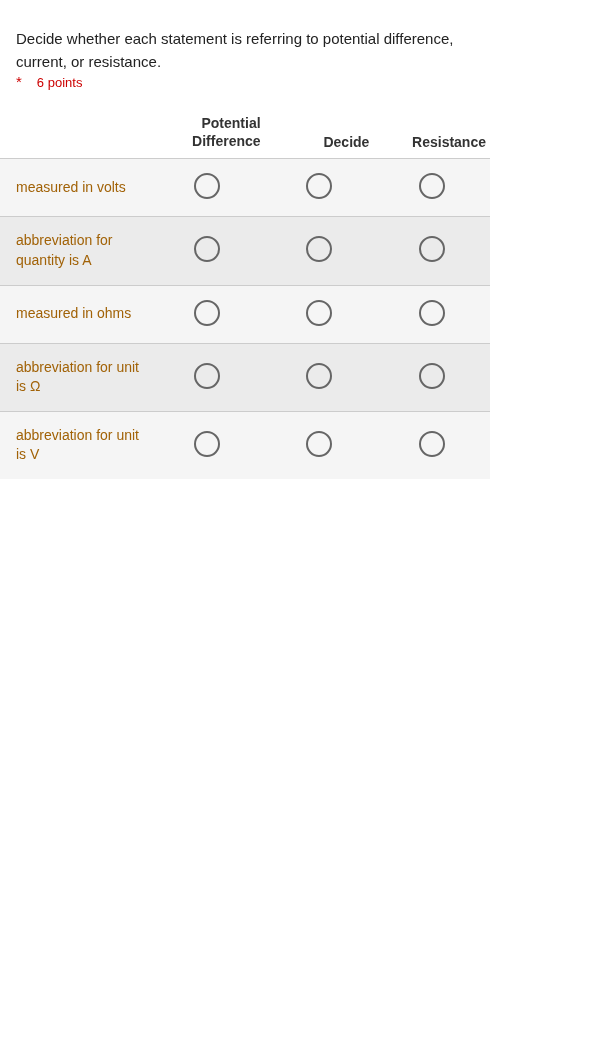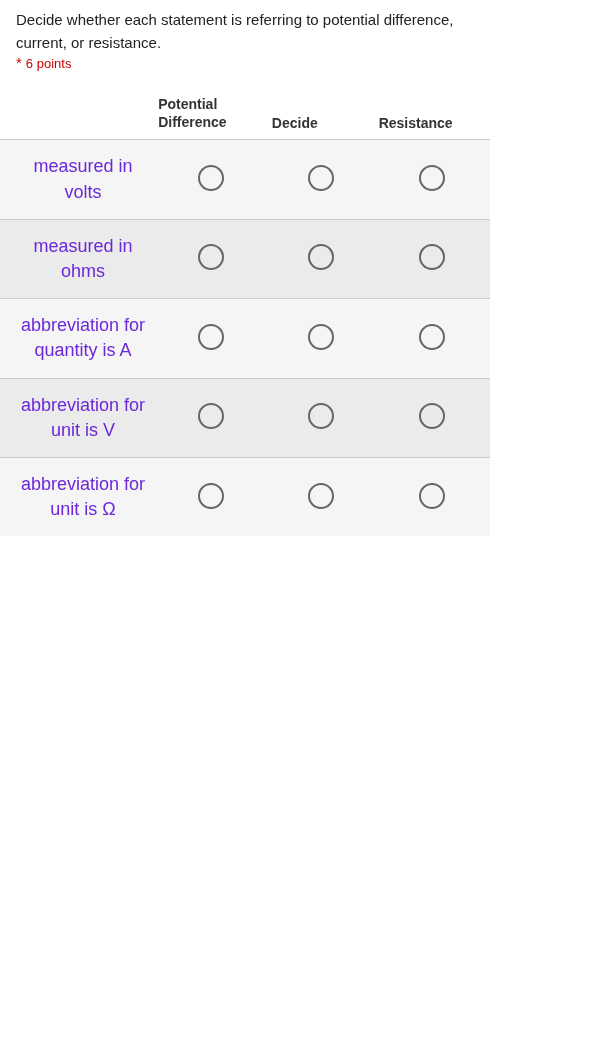--- a/index.html
+++ b/index.html
@@ -12,40 +12,40 @@
       width: 589px;
       min-height: 1053px;
       font-family: Arial, sans-serif;
       font-size: 15px;
       background: #fff;
       color: #222;
     }
 
     .page-container {
       width: 490px;
-      padding: 9px 0 0 0;
+      padding: 28px 0 0 0;
     }
 
     .question-header {
       padding: 0 16px 16px 16px;
       display: flex;
       flex-wrap: wrap;
       align-items: flex-start;
     }
 
     .question-text {
       font-size: 15px;
       line-height: 1.5;
       color: #222;
     }
 
     .points-label {
       color: #c00;
       font-size: 13px;
-      margin-left: 0;
+      margin-left: 11px;
       white-space: nowrap;
     }
 
     .question-line {
       display: flex;
       flex-direction: row;
       align-items: baseline;
       flex-wrap: wrap;
     }
 
@@ -58,21 +58,21 @@
     .grid-table {
       width: 100%;
       border-collapse: collapse;
     }
 
     .grid-table thead tr th {
       background: #fff;
       font-weight: 600;
       font-size: 14px;
       color: #333;
-      text-align: left;
+      text-align: right;
       padding: 8px 4px 8px 4px;
       vertical-align: bottom;
     }
 
     .grid-table thead tr th.label-col {
       text-align: left;
       width: 170px;
       padding-left: 16px;
     }
 
@@ -92,24 +92,24 @@
       background: #ebebeb;
     }
 
     .grid-table tbody tr td {
       padding: 14px 4px;
       text-align: center;
       vertical-align: middle;
     }
 
     .grid-table tbody tr td.row-label {
-      text-align: center;
+      text-align: left;
       padding-left: 16px;
-      font-size: 18px;
-      color: #6d28d9;
+      font-size: 14px;
+      color: #a16207;
       line-height: 1.4;
       vertical-align: middle;
     }
 
     
     .radio-btn {
       width: 26px;
       height: 26px;
       border-radius: 50%;
       border: 2px solid #666;
@@ -162,39 +162,39 @@
       </tr>
     </thead>
     <tbody id="grid-body">
     <tr>
           <td class="row-label">measured in volts</td>
           <td><input type="radio" name="row1" class="radio-btn" style=""></td>
           <td><input type="radio" name="row1" class="radio-btn" style=""></td>
           <td><input type="radio" name="row1" class="radio-btn" style=""></td>
         </tr>
         <tr>
+          <td class="row-label">abbreviation for quantity is A</td>
+          <td><input type="radio" name="row3" class="radio-btn" style=""></td>
+          <td><input type="radio" name="row3" class="radio-btn" style=""></td>
+          <td><input type="radio" name="row3" class="radio-btn" style=""></td>
+        </tr>
+        <tr>
           <td class="row-label">measured in ohms</td>
           <td><input type="radio" name="row4" class="radio-btn" style=""></td>
           <td><input type="radio" name="row4" class="radio-btn" style=""></td>
           <td><input type="radio" name="row4" class="radio-btn" style=""></td>
         </tr>
         <tr>
-          <td class="row-label">abbreviation for quantity is A</td>
-          <td><input type="radio" name="row3" class="radio-btn" style=""></td>
-          <td><input type="radio" name="row3" class="radio-btn" style=""></td>
-          <td><input type="radio" name="row3" class="radio-btn" style=""></td>
+          <td class="row-label">abbreviation for unit is Ω</td>
+          <td><input type="radio" name="row6" class="radio-btn" style=""></td>
+          <td><input type="radio" name="row6" class="radio-btn" style=""></td>
+          <td><input type="radio" name="row6" class="radio-btn" style=""></td>
         </tr>
         <tr>
           <td class="row-label">abbreviation for unit is V</td>
           <td><input type="radio" name="row5" class="radio-btn" style=""></td>
           <td><input type="radio" name="row5" class="radio-btn" style=""></td>
           <td><input type="radio" name="row5" class="radio-btn" style=""></td>
         </tr>
-        <tr>
-          <td class="row-label">abbreviation for unit is Ω</td>
-          <td><input type="radio" name="row6" class="radio-btn" style=""></td>
-          <td><input type="radio" name="row6" class="radio-btn" style=""></td>
-          <td><input type="radio" name="row6" class="radio-btn" style=""></td>
-        </tr>
       </tbody>
   </table>
 
 </div>
 
 </body></html>

